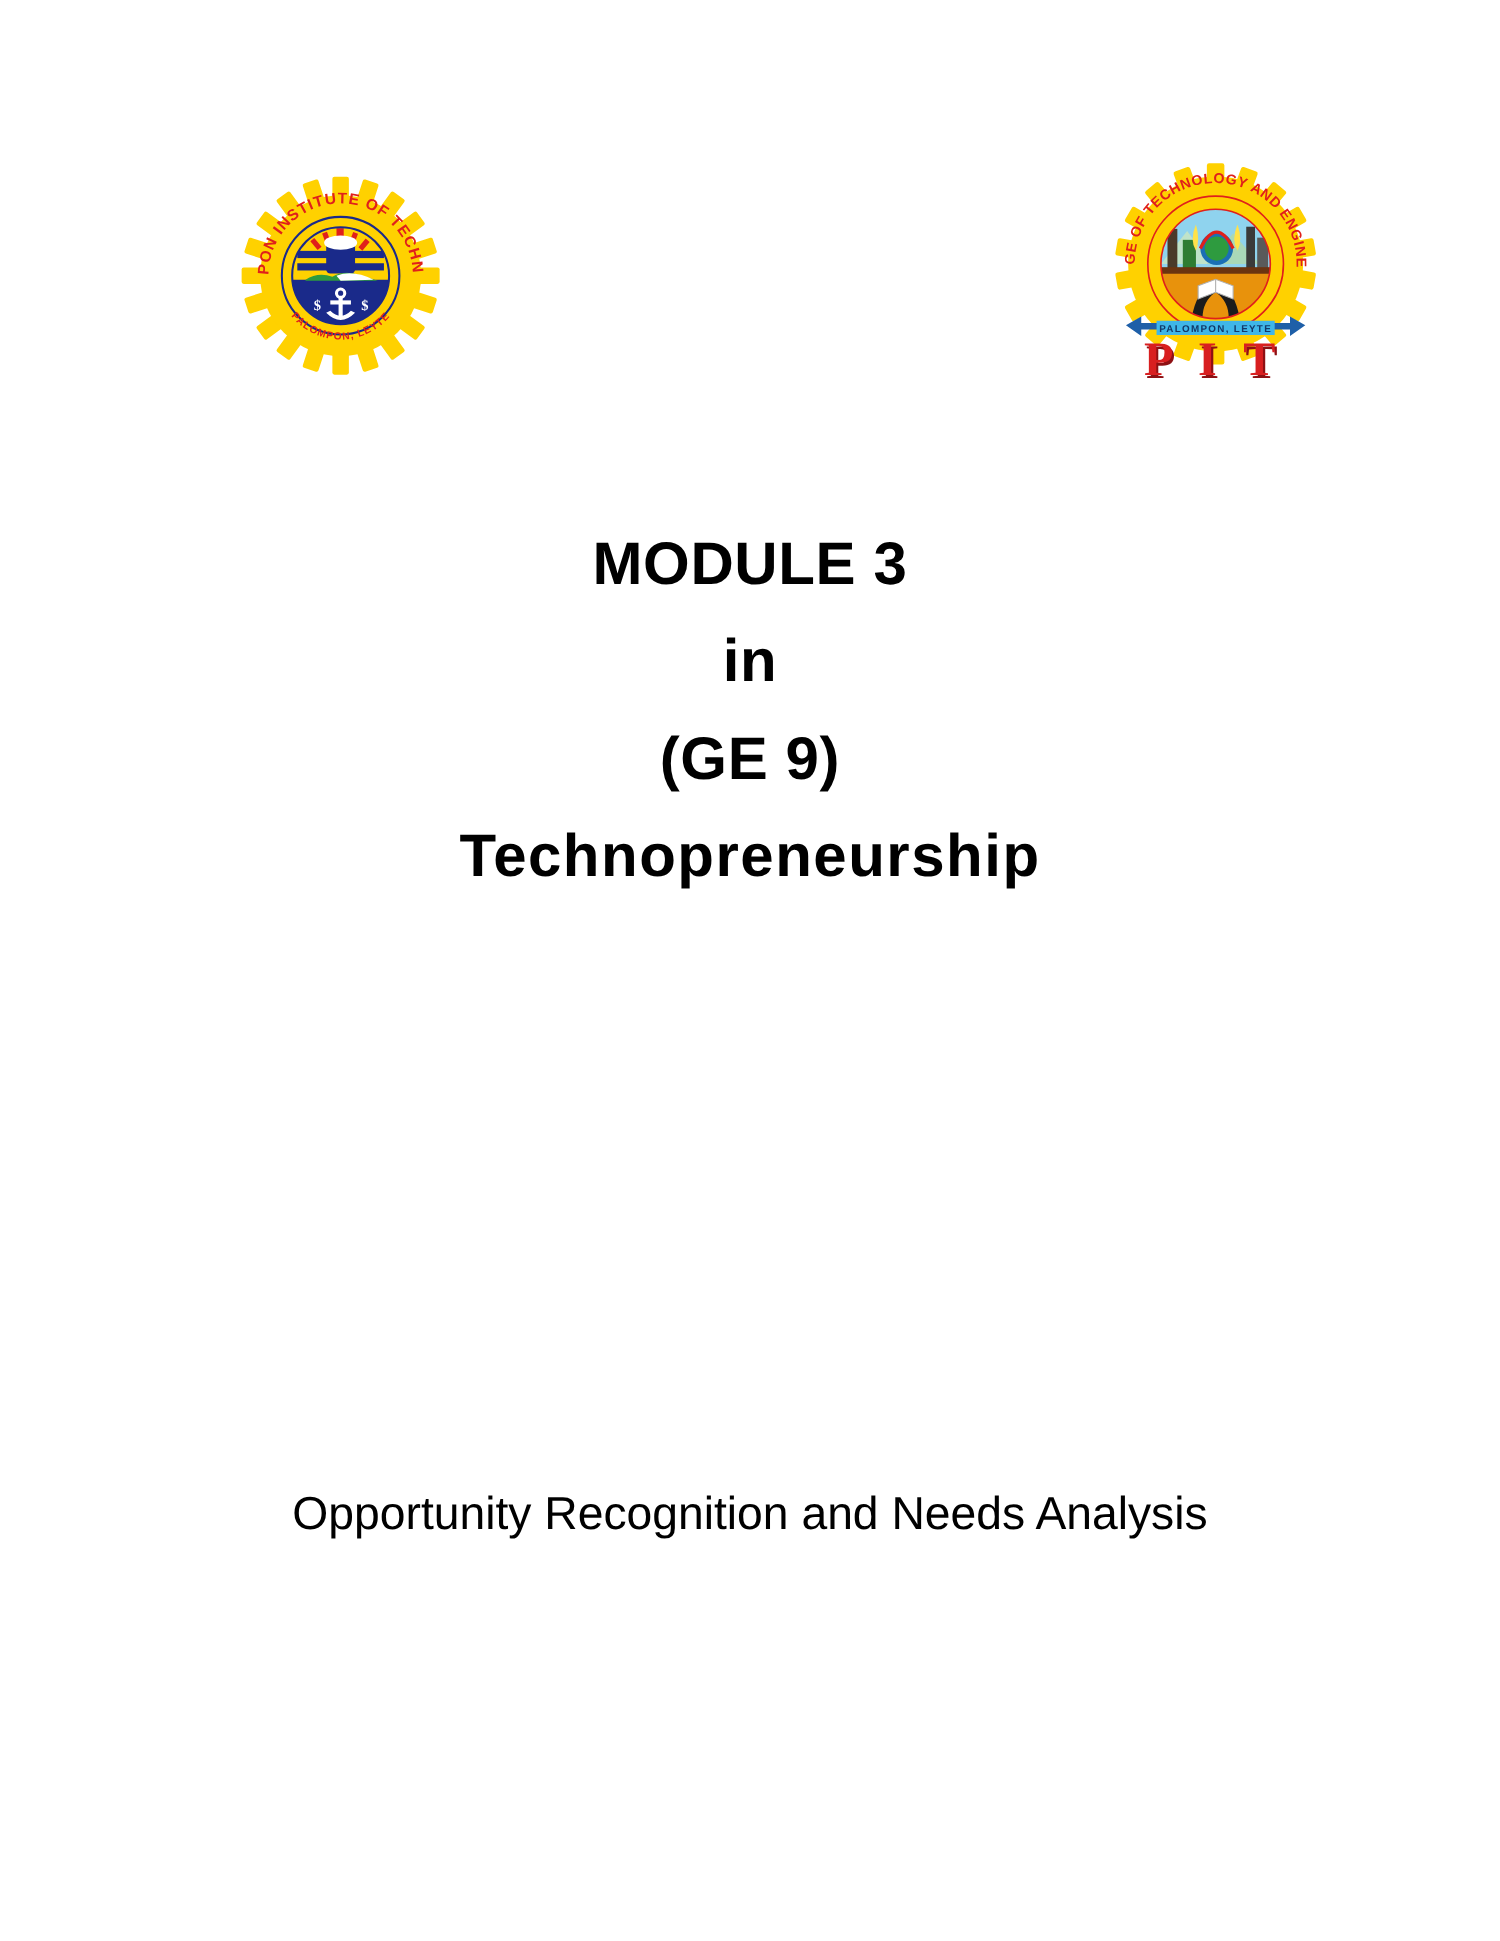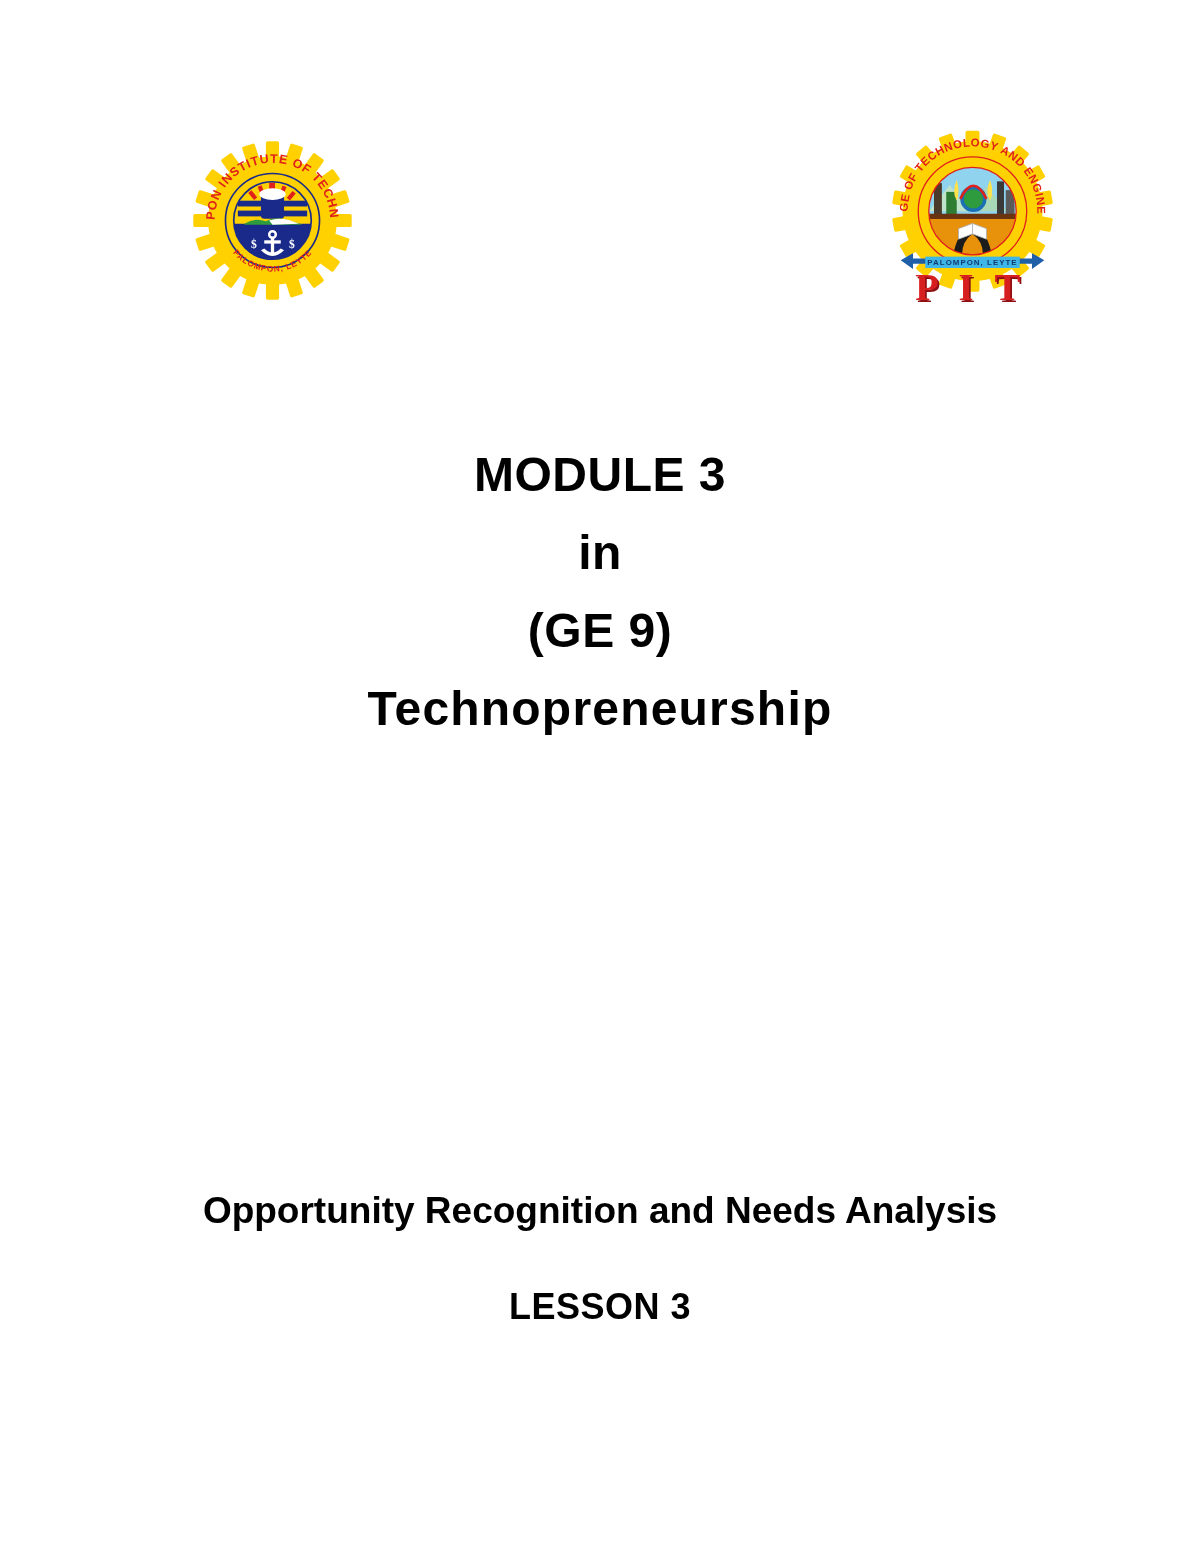--- a/index.html
+++ b/index.html
@@ -41,21 +41,21 @@
     left: 885px;
     top: 0px;
     width: 175px;
     height: 185px;
   }
   .logo-left svg, .logo-right svg { display: block; width: 100%; height: 100%; }
 
   
   .title-block {
     position: absolute;
-    top: 436px;
+    top: 413px;
     left: 100px;
     width: 1000px;
     text-align: center;
   }
   .title-line {
     font-size: 48px;
     font-weight: bold;
     line-height: 78px;
     letter-spacing: 0.5px;
     white-space: nowrap;
@@ -68,21 +68,21 @@
   
   .subtitle-block {
     position: absolute;
     top: 1186px;
     left: 196px;
     width: 808px;
     text-align: center;
   }
   .subtitle-main {
     font-size: 37px;
-    font-weight: bold;
+    font-weight: normal;
     line-height: 50px;
     font-stretch: condensed;
     letter-spacing: 0px;
   }
   .subtitle-lesson {
     margin-top: 48px;
     font-size: 36px;
     font-weight: bold;
     line-height: 46px;
     letter-spacing: 0.5px;
@@ -332,16 +332,15 @@
 
   <div class="title-block">
     <div class="title-line">MODULE 3</div>
     <div class="title-line">in</div>
     <div class="title-line">(GE 9)</div>
     <div class="title-line wide">Technopreneurship</div>
   </div>
 
   <div class="subtitle-block">
     <div class="subtitle-main">Opportunity Recognition and Needs Analysis</div>
-    <div class="subtitle-lesson">LESSON 3</div>
   </div>
 
 </div>
 
 </body></html>

